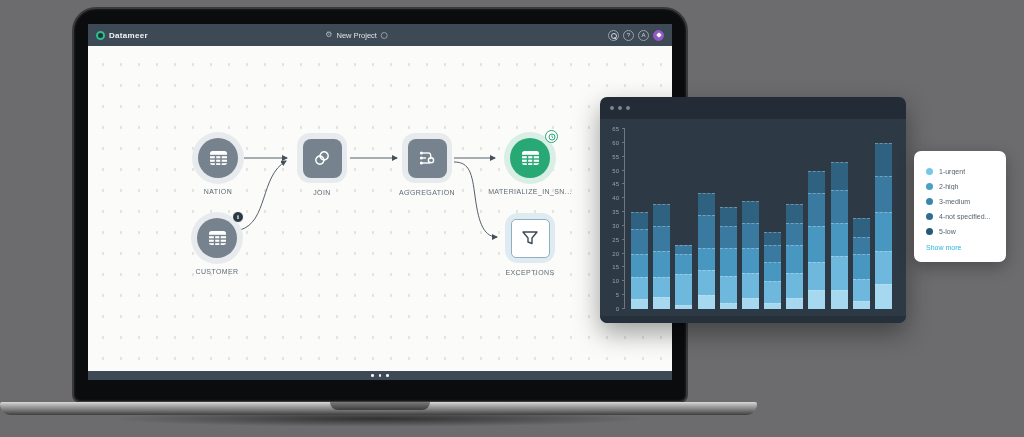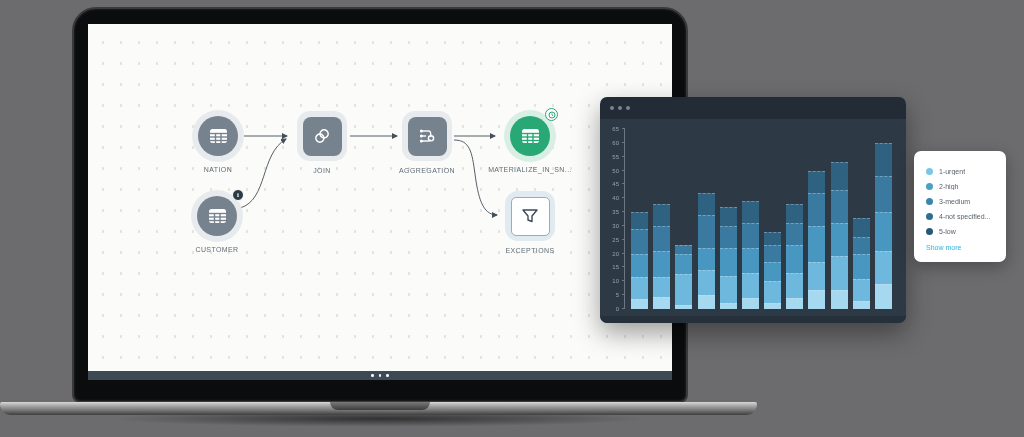--- a/index.html
+++ b/index.html
@@ -142,20 +142,42 @@
 
 <div class="stage">
 
   <div class="laptop-shadow"></div>
   <div class="laptop-screen"></div>
   <div class="laptop-base"></div>
   <div class="laptop-notch"></div>
 
   <div class="app">
 
+    <div class="app-header">
+      <div class="brand">
+        <span class="brand-logo"></span>
+        <span class="brand-name">Datameer</span>
+      </div>
+      <div class="project-center">
+        <span class="gear">⚙</span>
+        <span class="project-title">New Project</span>
+        <span class="mini-circle"></span>
+      </div>
+      <div class="header-icons">
+        <span class="hicon">
+            <span class="mag-glass"></span>
+            <span class="mag-handle"></span>
+          </span>
+        <span class="hicon">?</span>
+        <span class="hicon">A</span>
+        <span class="hicon avatar">
+            <span class="avatar-mark"></span>
+          </span>
+      </div>
+    </div>
 
     <div class="canvas">
 
       <svg class="edges" viewBox="0 0 584 325">
         <defs>
           <marker id="arrow" markerWidth="6" markerHeight="6" refX="5" refY="3" orient="auto">
             <path d="M0,0 L6,3 L0,6 Z" fill="#454f59"></path>
           </marker>
         </defs>
         <g stroke="#555f6a" stroke-width="1" fill="none">

